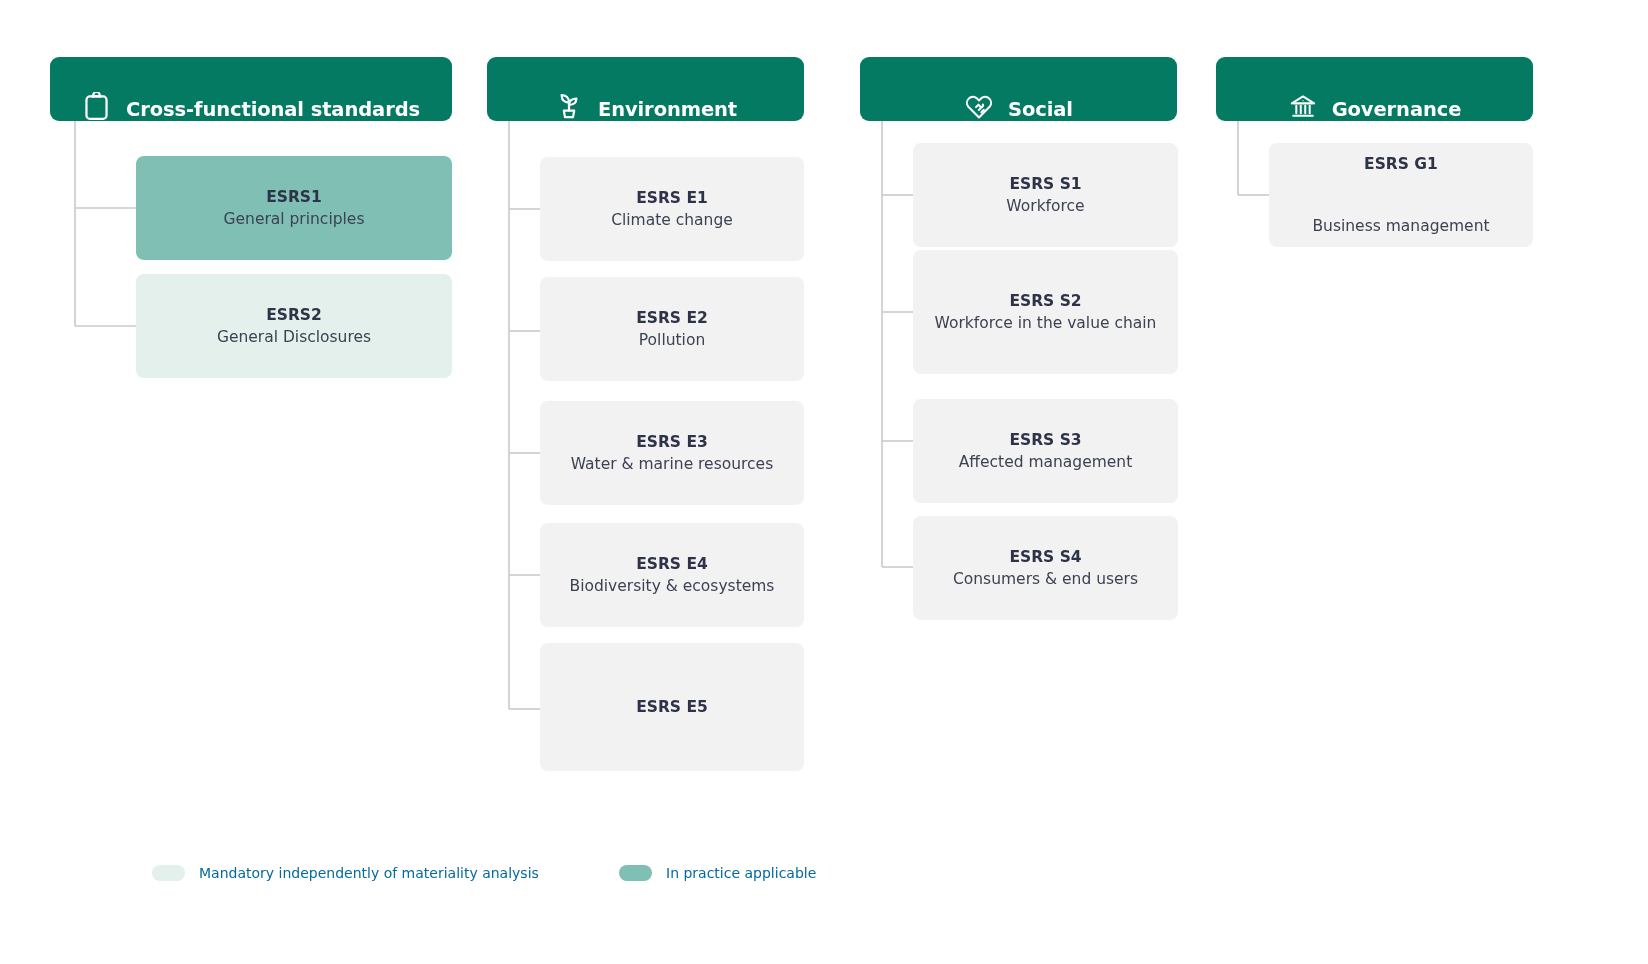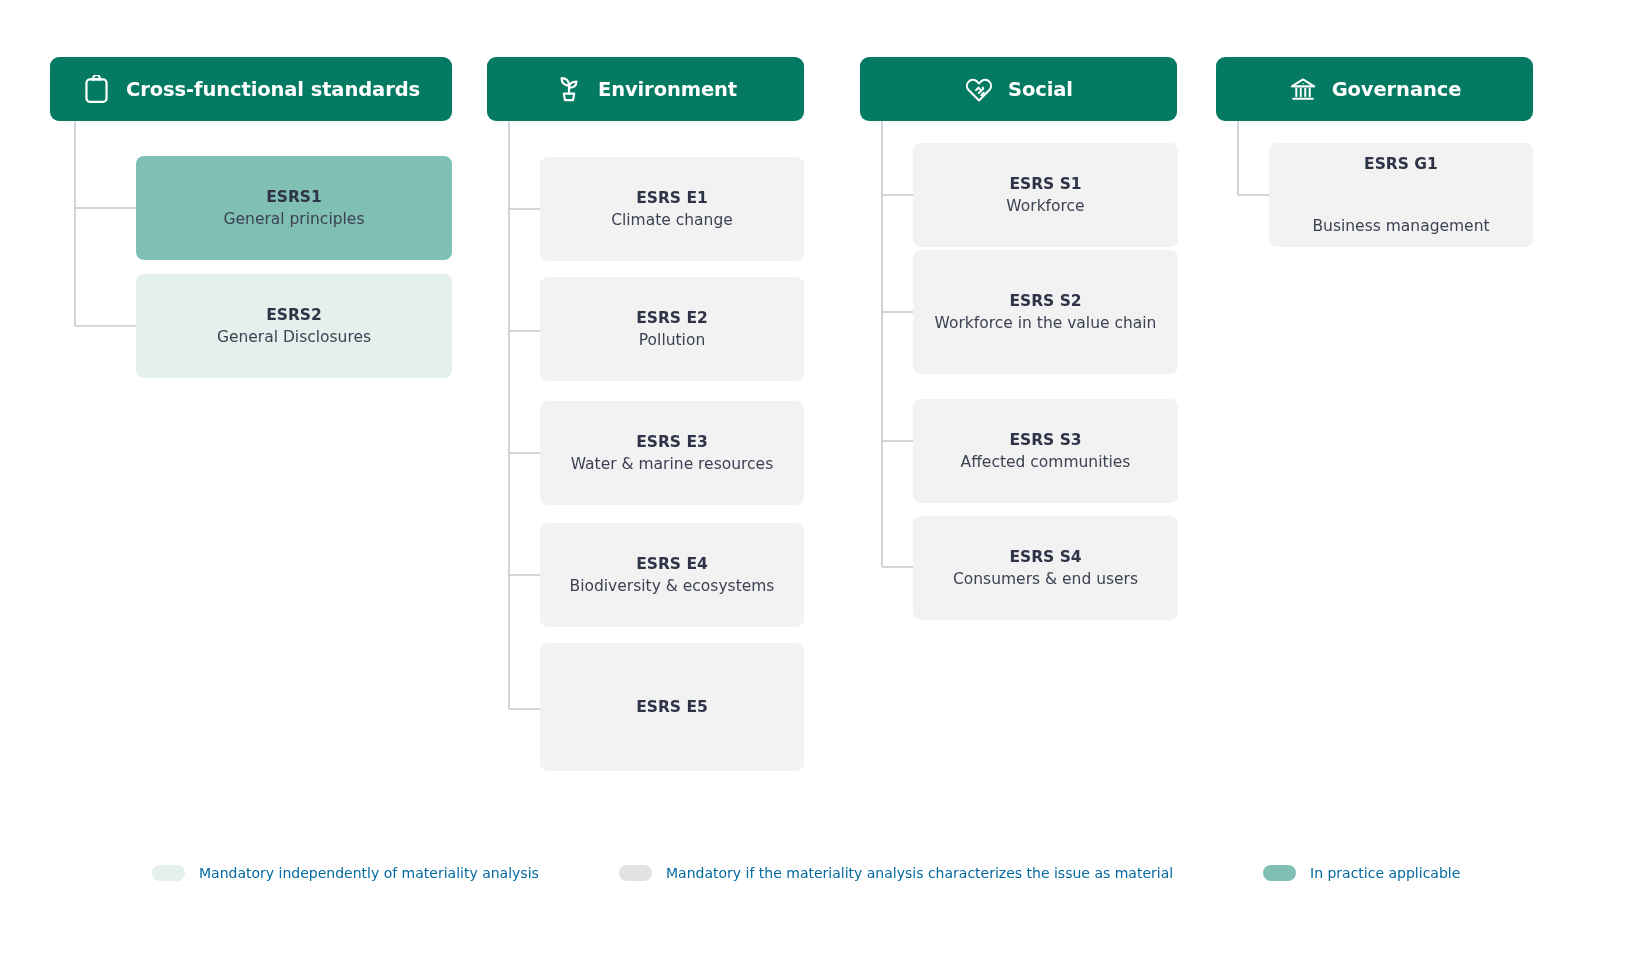--- a/index.html
+++ b/index.html
@@ -31,21 +31,21 @@
   .col-social { left: 860px;  width: 317px; }
   .col-gov    { left: 1216px; width: 317px; }
 
   
   .col-header {
     position: relative;
     background: #047a63;
     border-radius: 9px;
     height: 64px;
     display: flex;
-    align-items: center;
+    align-items: flex-end;
     justify-content: center;
     gap: 14px;
     z-index: 3;
   }
   .col-header .header-icon {
     display: flex;
     align-items: center;
     justify-content: center;
     width: 30px;
     height: 30px;
@@ -267,21 +267,21 @@
       <div class="card tone-gray" style="top:74px;  height:104px; margin-top:-52px;">
         <span class="card-code">ESRS S1</span>
         <span class="card-label">Workforce</span>
       </div>
       <div class="card tone-gray" style="top:191px; height:124px; margin-top:-62px;">
         <span class="card-code">ESRS S2</span>
         <span class="card-label">Workforce in the value chain</span>
       </div>
       <div class="card tone-gray" style="top:330px; height:104px; margin-top:-52px;">
         <span class="card-code">ESRS S3</span>
-        <span class="card-label">Affected communities</span>
+        <span class="card-label">Affected management</span>
       </div>
       <div class="card tone-gray" style="top:447px; height:104px; margin-top:-52px;">
         <span class="card-code">ESRS S4</span>
         <span class="card-label">Consumers &amp; end users</span>
       </div>
     </div>
   </div>
 
   <div class="column col-gov">
 
@@ -319,20 +319,16 @@
   </div>
 
 </div>
 
 <div class="legend">
   <div class="legend-item">
     <span class="legend-swatch sw-mint"></span>
     <span class="legend-text">Mandatory independently of materiality analysis</span>
   </div>
   <div class="legend-item">
-    <span class="legend-swatch sw-gray"></span>
-    <span class="legend-text">Mandatory if the materiality analysis characterizes the issue as material</span>
-  </div>
-  <div class="legend-item">
     <span class="legend-swatch sw-teal"></span>
     <span class="legend-text">In practice applicable</span>
   </div>
 </div>
 
 </body></html>

